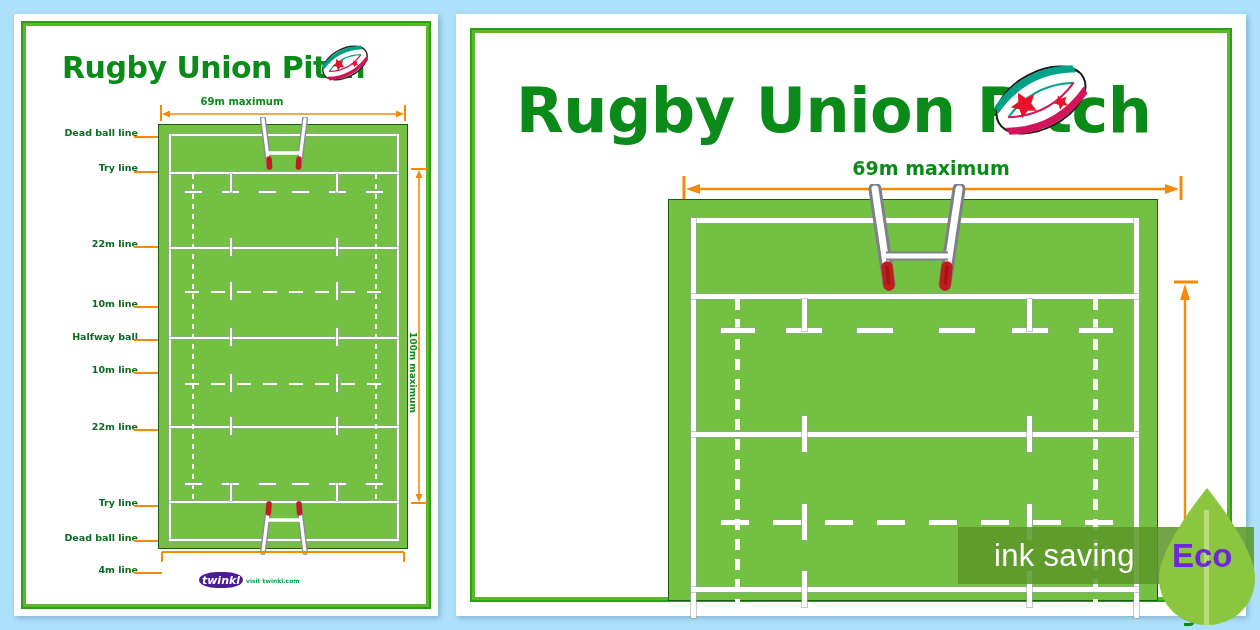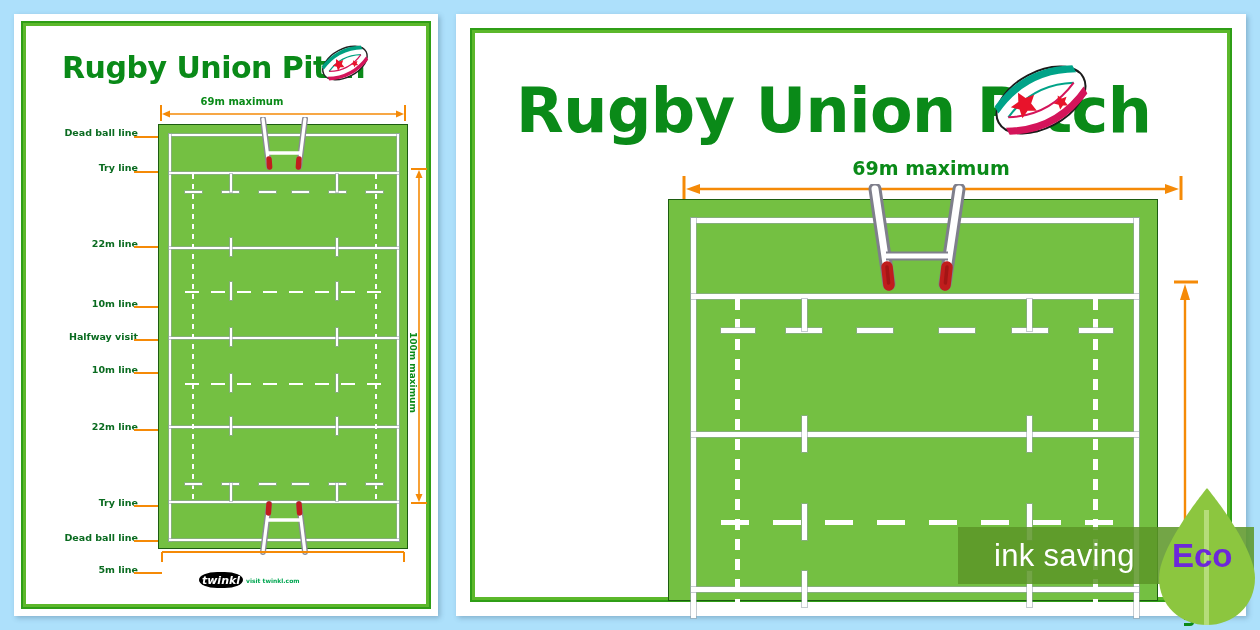--- a/index.html
+++ b/index.html
@@ -65,21 +65,21 @@
     position: absolute;
     color: #0a8a18;
     font-family: "DejaVu Sans", sans-serif;
     font-weight: bold;
     white-space: nowrap;
   }
 
   
   .twinkl-wrap { position: absolute; display: flex; align-items: center; gap: 3px; }
   .twinkl-blob {
-    background: #000000; color:#ffffff; font-weight: bold;
+    background: #4c1d95; color:#ffffff; font-weight: bold;
     font-family: "DejaVu Sans", sans-serif; font-style: italic;
     border-radius: 50% / 60%;
     display: flex; align-items: center; justify-content: center;
   }
   .twinkl-url { color: #00a651; font-weight: bold; font-family: "DejaVu Sans", sans-serif; }
 
   
   #right-card { left: 456px; top: 14px; width: 790px; height: 602px; }
   #right-border { left: 16px; top: 16px; right: 16px; bottom: 16px; }
   #right-title { position: absolute; left: 60px; top: 60px; font-size: 62px; }
@@ -232,36 +232,36 @@
 
       <div class="lbl" style="right:300px; top:148px; font-size:9.5px;">Try line</div>
       <div class="leader" style="left:120px; top:157px; width:24px;"></div>
 
       <div class="lbl" style="right:300px; top:224px; font-size:9.5px;">22m line</div>
       <div class="leader" style="left:120px; top:232px; width:24px;"></div>
 
       <div class="lbl" style="right:300px; top:284px; font-size:9.5px;">10m line</div>
       <div class="leader" style="left:120px; top:292px; width:24px;"></div>
 
-      <div class="lbl" style="right:300px; top:317px; font-size:9.5px;">Halfway visit</div>
+      <div class="lbl" style="right:300px; top:317px; font-size:9.5px;">Halfway ball</div>
       <div class="leader" style="left:120px; top:325px; width:24px;"></div>
 
       <div class="lbl" style="right:300px; top:350px; font-size:9.5px;">10m line</div>
       <div class="leader" style="left:120px; top:358px; width:24px;"></div>
 
       <div class="lbl" style="right:300px; top:407px; font-size:9.5px;">22m line</div>
       <div class="leader" style="left:120px; top:415px; width:24px;"></div>
 
       <div class="lbl" style="right:300px; top:483px; font-size:9.5px;">Try line</div>
       <div class="leader" style="left:120px; top:491px; width:24px;"></div>
 
       <div class="lbl" style="right:300px; top:518px; font-size:9.5px;">Dead ball line</div>
       <div class="leader" style="left:120px; top:526px; width:24px;"></div>
 
-      <div class="lbl" style="right:300px; top:550px; font-size:9.5px;">5m line</div>
+      <div class="lbl" style="right:300px; top:550px; font-size:9.5px;">4m line</div>
       <div class="leader" style="left:120px; top:558px; width:28px;"></div>
     </div>
 
     <div class="twinkl-wrap" style="left:185px; top:558px;">
       <div class="twinkl-blob" style="width:44px; height:16px; font-size:11px;">twinkl</div>
       <div class="twinkl-url" style="font-size:6px;">visit twinkl.com</div>
     </div>
   </div>
 
   <div class="card" id="right-card">

